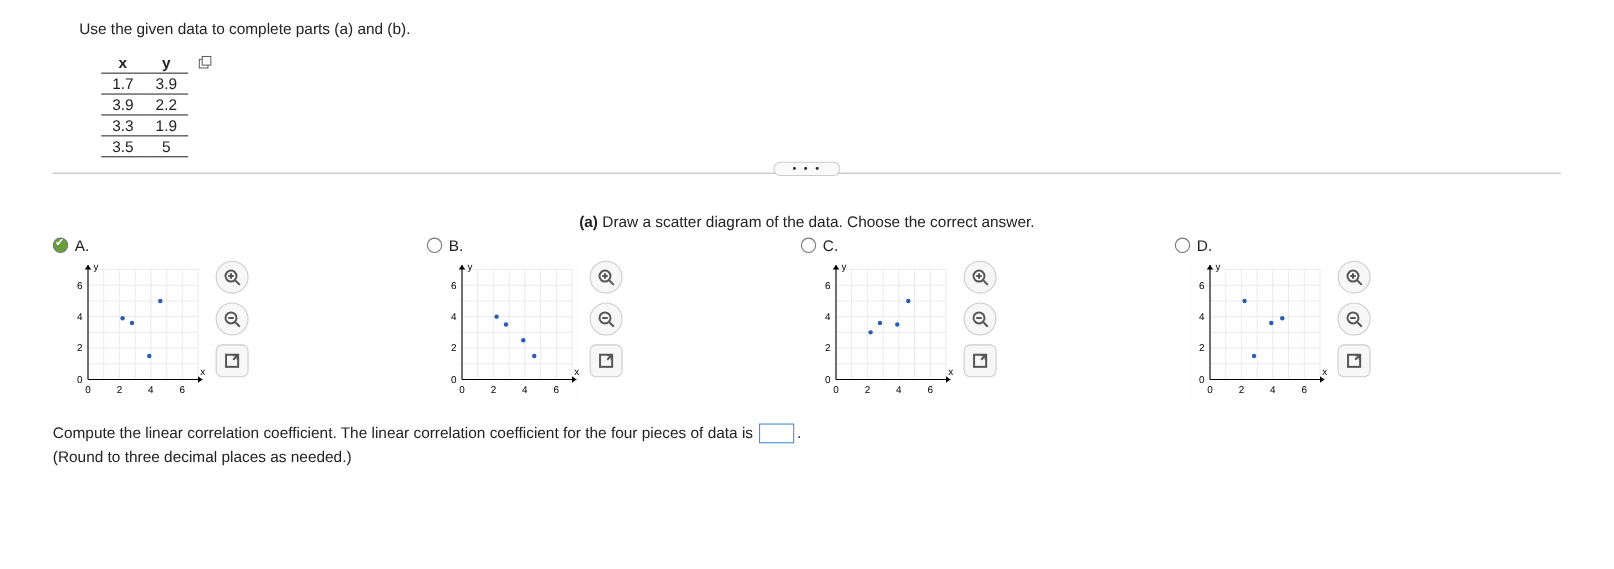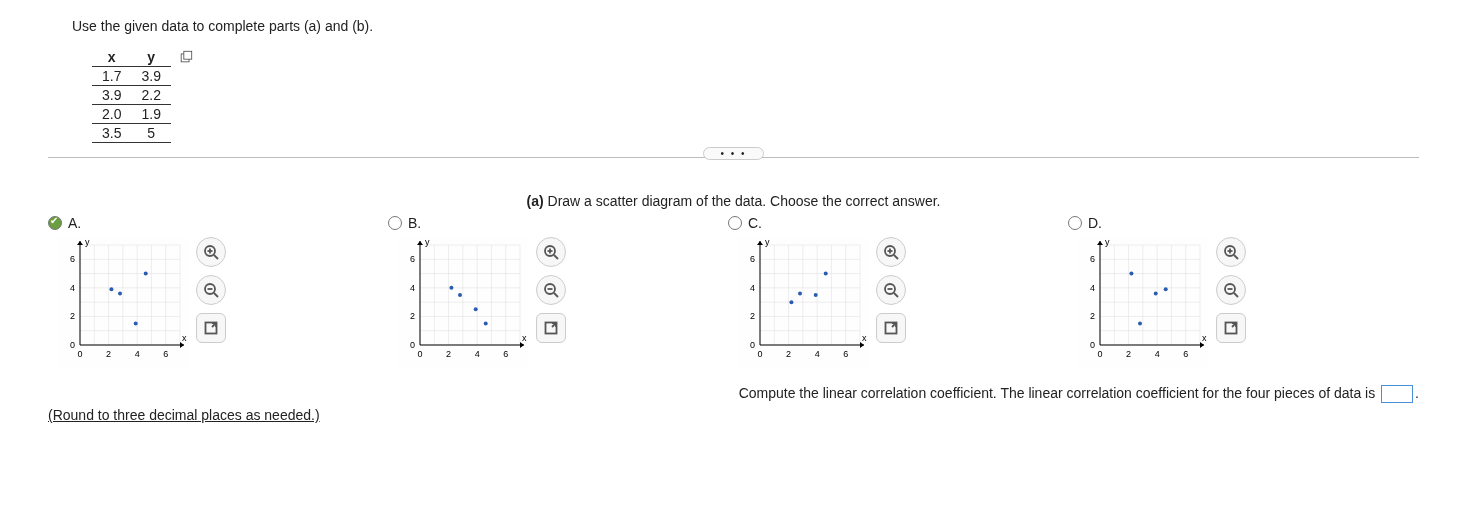--- a/index.html
+++ b/index.html
@@ -86,29 +86,29 @@
     .tool-btn {
       width: 30px; height: 30px;
       border: 1px solid #ccc; border-radius: 50%;
       background: #f7f7f7;
       display: inline-flex; align-items: center; justify-content: center;
       cursor: pointer;
     }
     .tool-btn.square { border-radius: 6px; }
     .tool-btn svg { width: 16px; height: 16px; fill: none; stroke: #555; stroke-width: 1.8; }
     svg.graph { position: absolute; inset: 0; }
-    .answer-line { margin-top: 8px; text-align: right; }
+    .answer-line { margin-top: 8px; }
     .blank-box {
       display: inline-block;
       width: 32px; height: 18px;
       border: 1px solid #4a90d9;
       vertical-align: middle;
       margin: 0 2px;
     }
-    .sub-note { margin-top: 4px; text-decoration: underline; }
+    .sub-note { margin-top: 4px; }
   </style>
 </head>
 <body>
 
 <div class="prompt">Use the given data to complete parts (a) and (b).</div>
 
 <div class="data-block">
   <table class="data-table">
     <thead>
       <tr class="table-head-row">
@@ -127,21 +127,21 @@
     <tbody>
       <tr>
           <td>1.7</td>
           <td>3.9</td>
         </tr>
       <tr>
           <td>3.9</td>
           <td>2.2</td>
         </tr>
       <tr>
-          <td>2.0</td>
+          <td>3.3</td>
           <td>1.9</td>
         </tr>
       <tr>
           <td>3.5</td>
           <td>5</td>
         </tr>
     </tbody>
   </table>
 </div>
 

